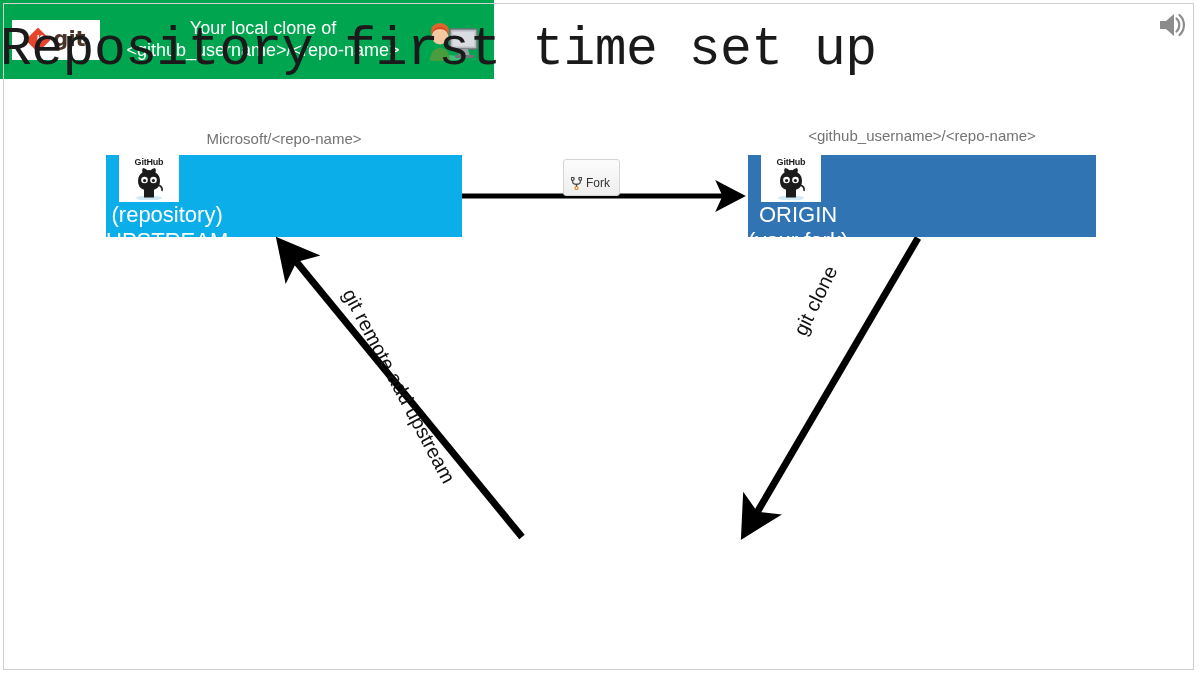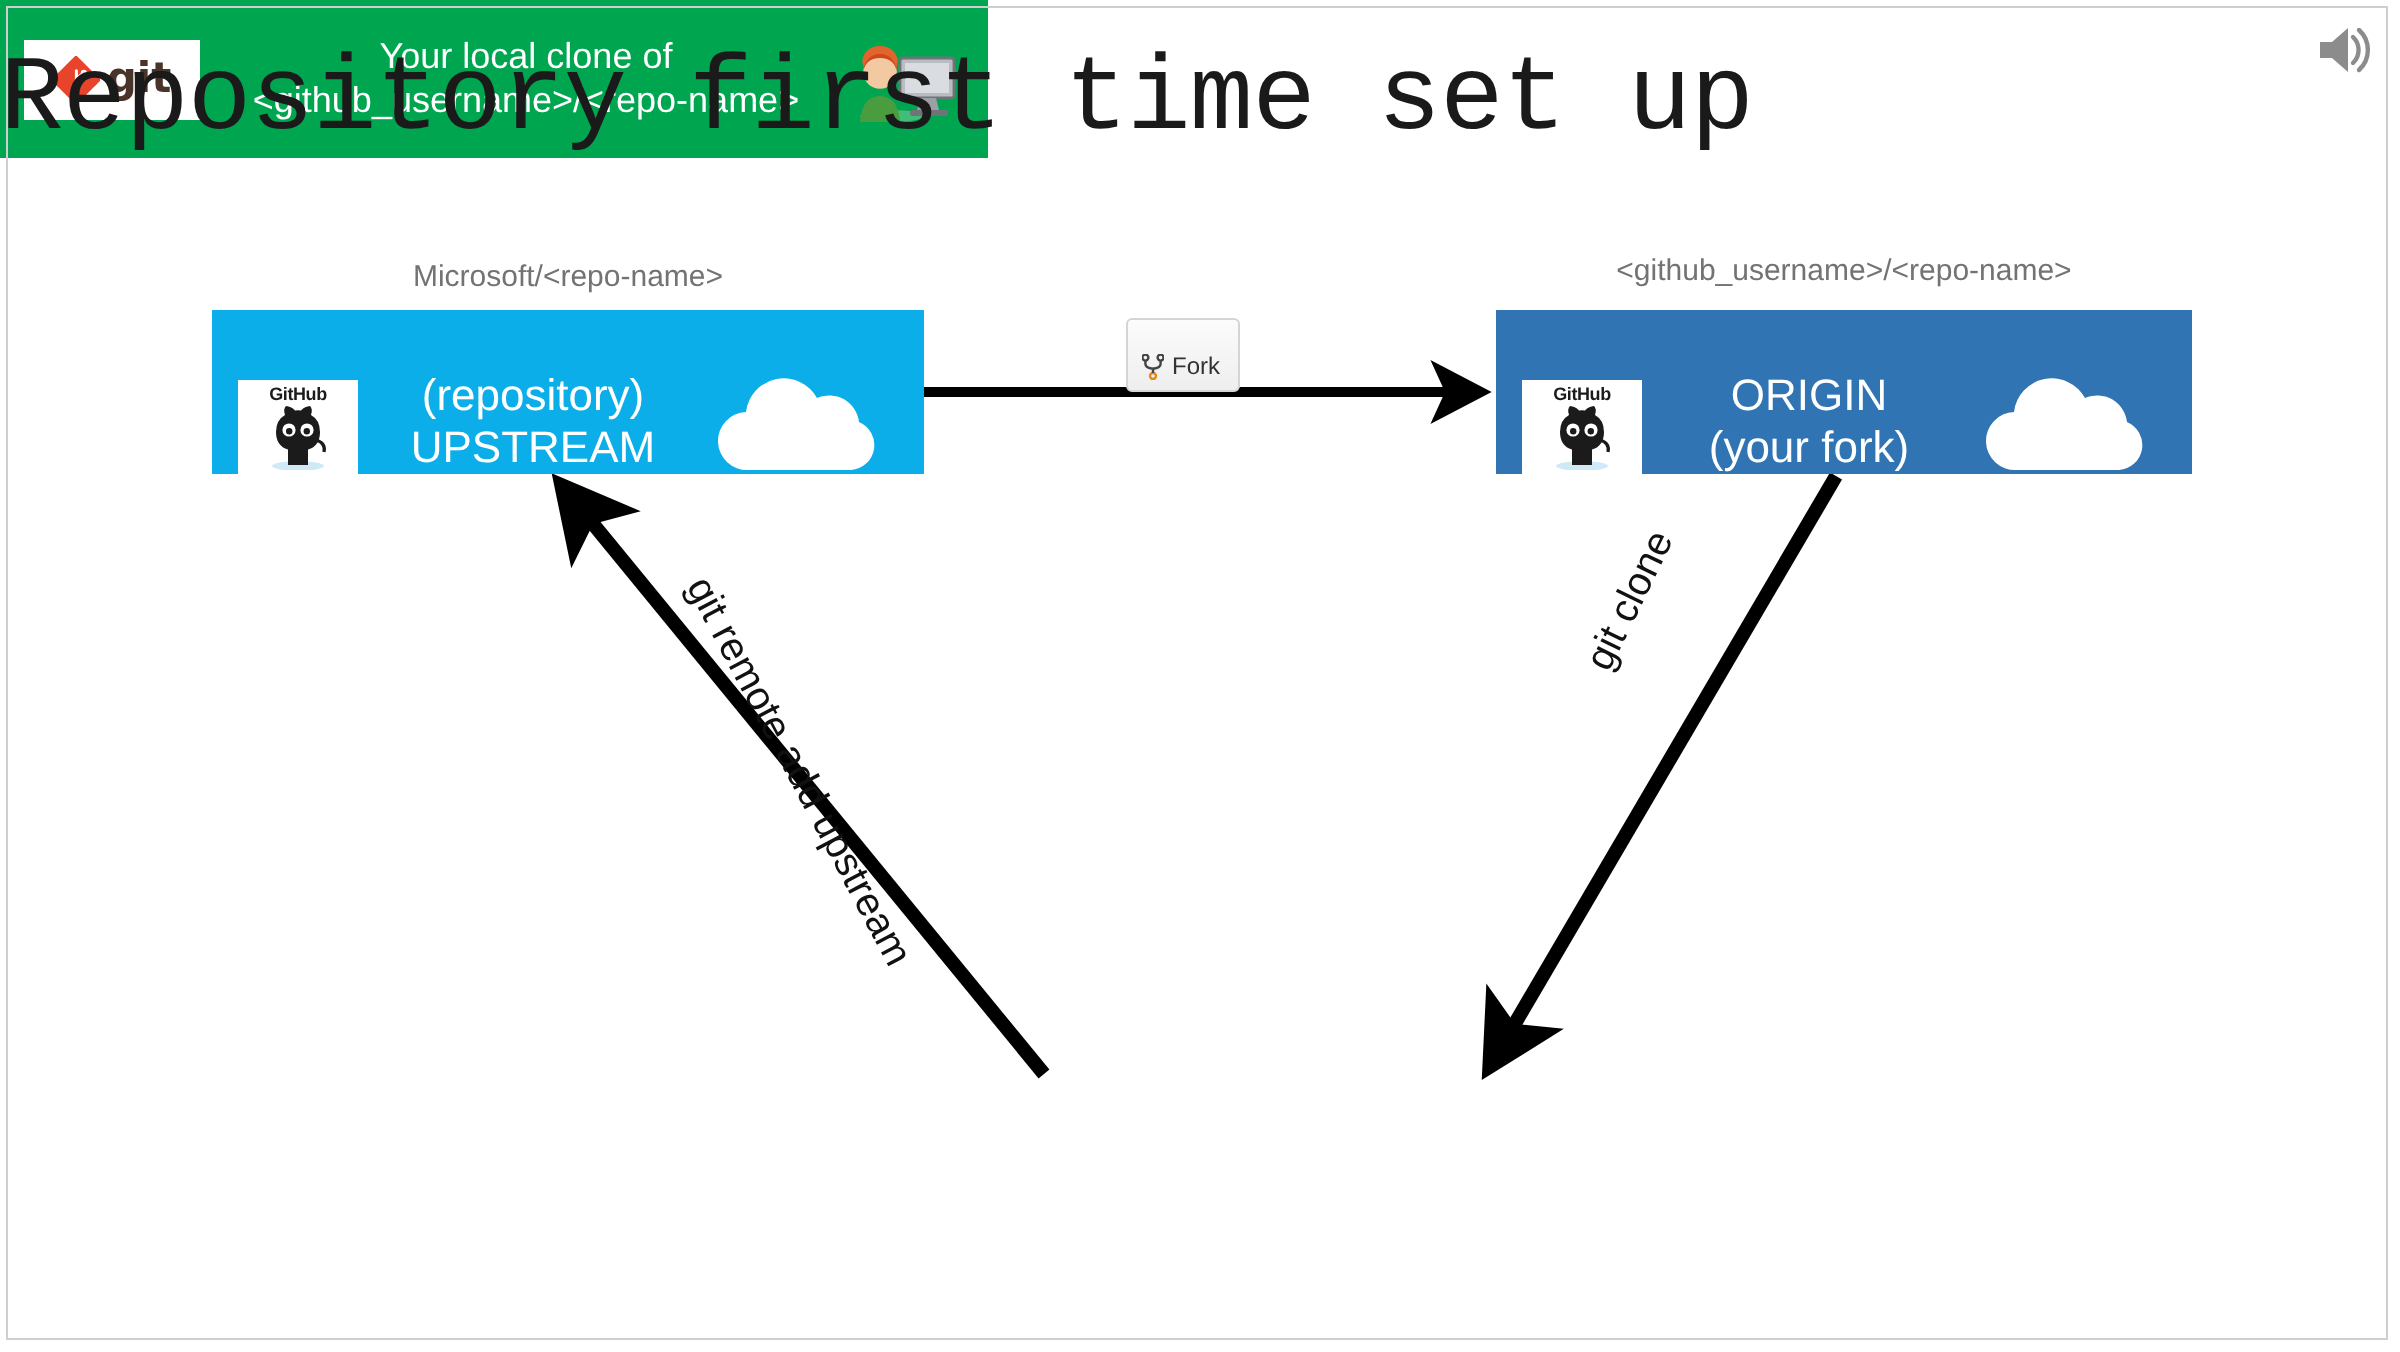--- a/index.html
+++ b/index.html
@@ -62,22 +62,23 @@
     white-space: nowrap;
     text-align: center;
   }
   #caption-upstream { left: 106px; top: 130px; width: 356px; }
   #caption-origin   { left: 748px; top: 127px; width: 348px; }
 
   
   .repo-box {
     position: absolute;
     display: flex;
-    align-items: flex-end;
+    align-items: flex-start;
     box-sizing: border-box;
+    flex-direction: column;
   }
   #box-upstream {
     left: 106px; top: 155px; width: 356px; height: 82px;
     background: #0BAEE8;
   }
   #box-origin {
     left: 748px; top: 155px; width: 348px; height: 82px;
     background: #3074B4;
   }
   #box-local {

